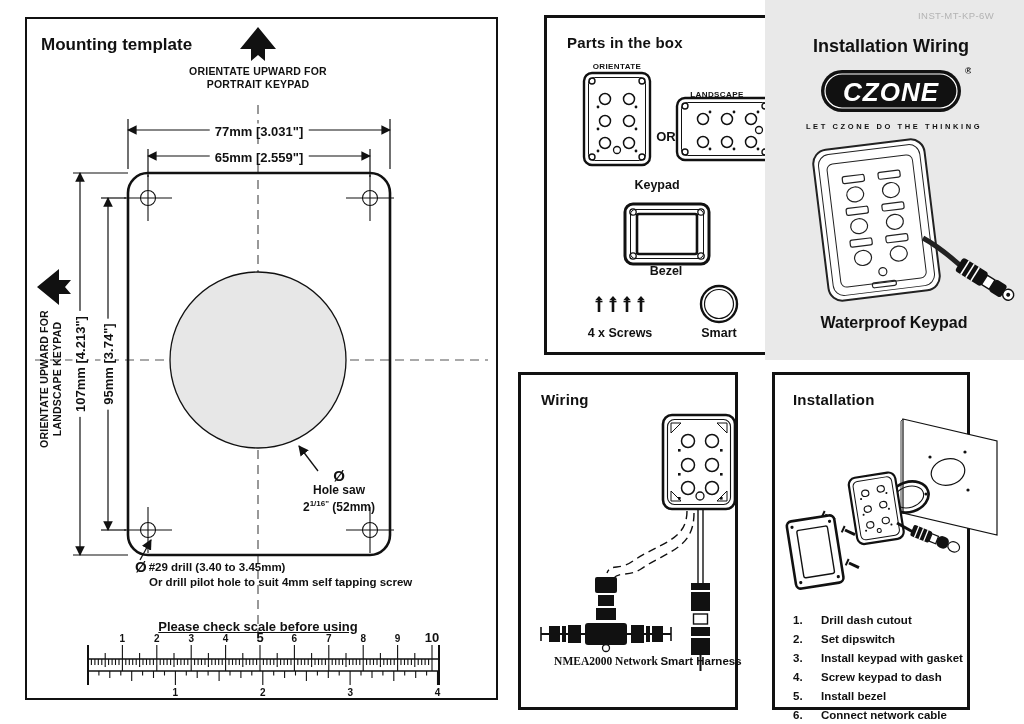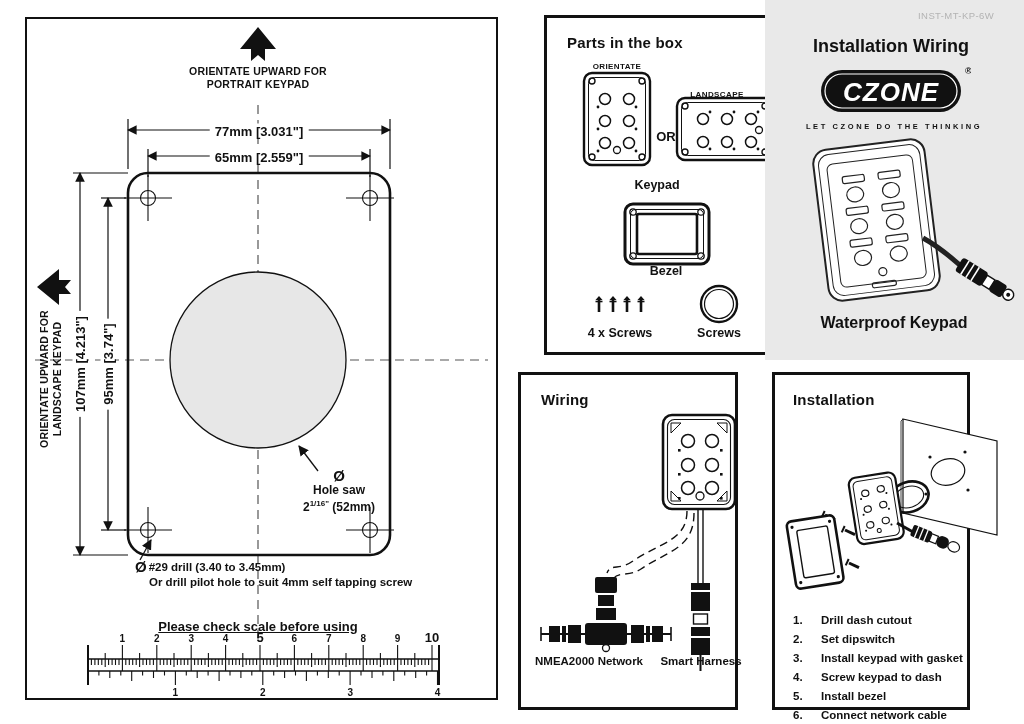--- a/index.html
+++ b/index.html
@@ -116,20 +116,21 @@
         <text class="rulnumbig" x="405.0" y="623">10</text>
       </g>
       <g fill="#111" text-anchor="middle">
         <text class="rulnum" x="148.4" y="677">1</text>
         <text class="rulnum" x="235.8" y="677">2</text>
         <text class="rulnum" x="323.2" y="677">3</text>
         <text class="rulnum" x="410.6" y="677">4</text>
       </g>
     </svg>
 
+    <div class="abs" style="left:14px;top:16px;font-size:17px;font-weight:bold;">Mounting template</div>
 
     <div class="abs note ctrx" style="left:231px;top:46px;">
       <div>ORIENTATE UPWARD FOR</div>
       <div>PORTRAIT KEYPAD</div>
     </div>
 
     <div class="abs note vlabel" style="left:24px;top:360px;">
       <div>ORIENTATE UPWARD FOR</div>
       <div>LANDSCAPE KEYPAD</div>
     </div>
@@ -154,21 +155,21 @@
   </div>
 
   <div class="panel" style="left:544px;top:15px;width:270px;height:340px;text-align:right;">
     <div class="abs ptitle" style="left:20px;top:16px;">Parts in the box</div>
     <div class="abs tinylabel ctrx" style="left:70px;top:44px;">ORIENTATE</div>
     <div class="abs tinylabel ctrx" style="left:170px;top:72px;">LANDSCAPE</div>
     <div class="abs orlabel ctr" style="left:119px;top:118px;">OR</div>
     <div class="abs partlabel ctrx" style="left:110px;top:160px;">Keypad</div>
     <div class="abs partlabel ctrx" style="left:119px;top:246px;">Bezel</div>
     <div class="abs partlabel ctrx" style="left:73px;top:308px;">4 x Screws</div>
-    <div class="abs partlabel ctrx" style="left:172px;top:308px;">Screws</div>
+    <div class="abs partlabel ctrx" style="left:172px;top:308px;">Smart</div>
 
     <svg class="abs" style="left:0;top:0;" width="236" height="334" viewBox="0 0 236 334">
 
       <g transform="translate(37,55)" stroke="#111" fill="none">
         <rect x="0" y="0" width="66" height="92" rx="8" stroke-width="2.4"></rect>
         <rect x="4.5" y="4.5" width="57" height="83" rx="6" stroke-width="1"></rect>
         <circle cx="8" cy="8" r="3" stroke-width="1.4"></circle>
           <circle cx="58" cy="8" r="3" stroke-width="1.4"></circle>
         <circle cx="8" cy="84" r="3" stroke-width="1.4"></circle>
           <circle cx="58" cy="84" r="3" stroke-width="1.4"></circle>
@@ -366,21 +367,21 @@
         <rect x="41" y="251" width="4" height="16" fill="#111"></rect>
         <rect x="47" y="250" width="13" height="18" fill="#111"></rect>
         <rect x="110" y="250" width="13" height="18" fill="#111"></rect>
         <rect x="125" y="251" width="4" height="16" fill="#111"></rect>
         <rect x="131" y="251" width="11" height="16" fill="#111"></rect>
         <rect x="64" y="248" width="42" height="22" rx="3" fill="#111"></rect>
         <circle cx="85" cy="273" r="3.5" fill="none" stroke="#111" stroke-width="1.3"></circle>
       </g>
     </svg>
 
-    <div class="abs wlabel ctrx" style="left:68px;top:280px;">NMEA2000 Network</div>
+    <div class="abs wlabel ctrx" style="left:85px;top:280px;font-family:Liberation Serif, serif;">NMEA2000 Network</div>
     <div class="abs wlabel ctrx" style="left:180px;top:280px;">Smart Harness</div>
   </div>
 
   <div class="panel" style="left:772px;top:372px;width:198px;height:338px;">
     <div class="abs ptitle" style="left:18px;top:16px;">Installation</div>
 
     <svg class="abs" style="left:0;top:0;" width="230" height="332" viewBox="0 0 230 332">
 
       <g stroke="#111" fill="#fff">
         <polygon points="128,44 222,66 222,160 128,138" stroke-width="1.2"></polygon>

